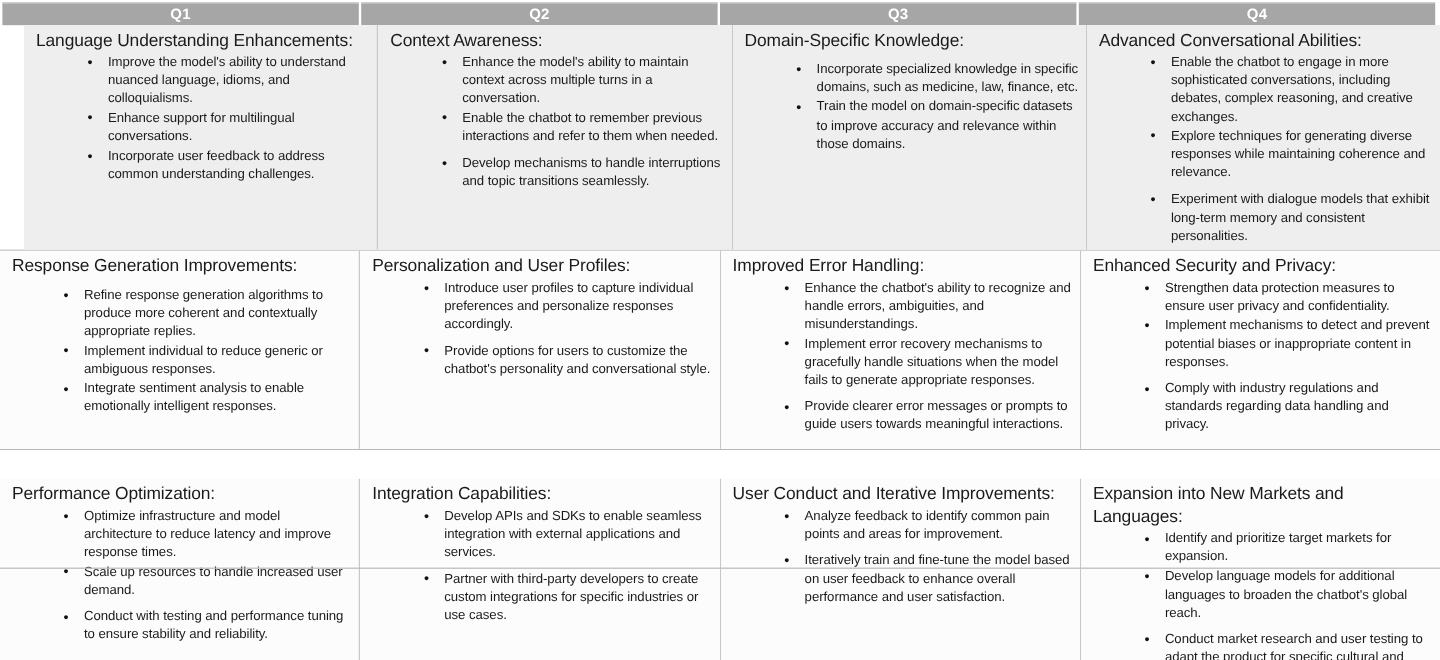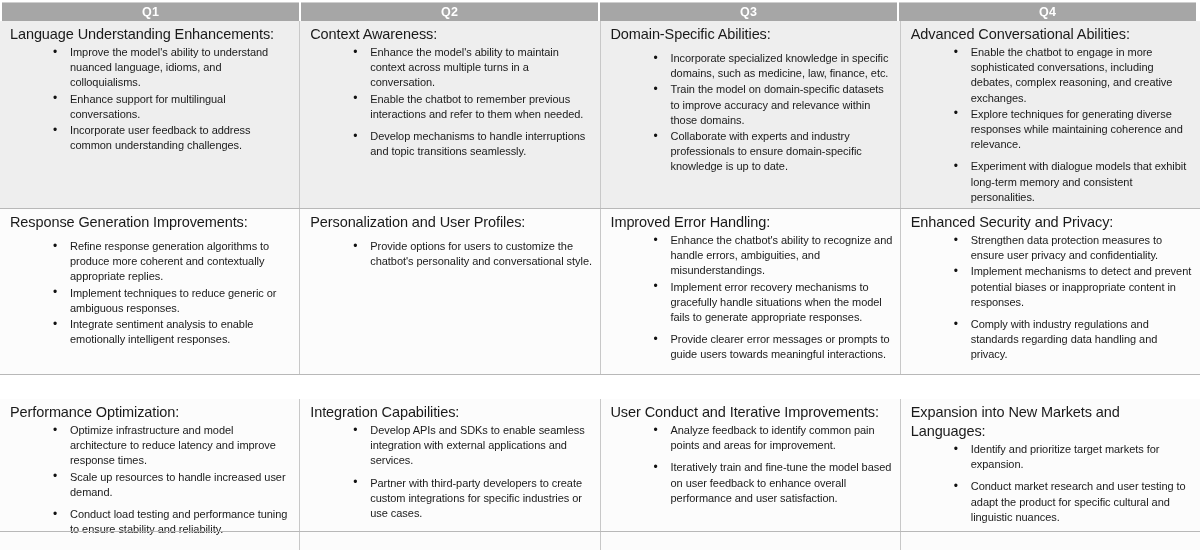--- a/index.html
+++ b/index.html
@@ -4,21 +4,21 @@
 <style>
   * { box-sizing: border-box; }
   html, body {
     margin: 0; padding: 0;
     width: 1200px; height: 550px;
     background: #ffffff;
     font-family: "Liberation Sans", sans-serif;
   }
   #roadmap {
     width: 1200px;
-    height: 532px;
+    height: 474px;
     background: #ffffff;
     position: relative;
     display: flex;
     flex-direction: column;
   }
 
   
   .header-row {
     display: flex;
     height: 21px;
@@ -45,21 +45,21 @@
   .body-rows {
     flex: 1 1 auto;
     display: flex;
     flex-direction: column;
   }
   .data-row {
     display: flex;
     flex: 0 0 auto;
     border-bottom: 1px solid #b8b8b8;
   }
-  .data-row.r1 { height: 188px; }
+  .data-row.r1 { height: 188px; padding-left: 20px; }
   .data-row.r2 { height: 166px; }
   .data-row.r3 { height: 173px; border-bottom: 1px solid #eab308; margin-top: 24px; }
 
   .cell {
     flex: 1 1 0;
     position: relative;
     padding: 4px 6px 2px 8px;
     overflow: hidden;
     border-right: 1px solid #c8c8c8;
     background: #ffffff;
@@ -136,49 +136,49 @@
       </div>
       <div class="cell">
         <div class="cell-title">Context Awareness:</div>
         <ul class="bullets">
           <li>Enhance the model's ability to maintain context across multiple turns in a conversation.</li>
           <li>Enable the chatbot to remember previous interactions and refer to them when needed.</li>
           <li class="gap">Develop mechanisms to handle interruptions and topic transitions seamlessly.</li>
         </ul>
       </div>
       <div class="cell">
-        <div class="cell-title">Domain-Specific Abilities:</div>
+        <div class="cell-title">Domain-Specific Knowledge:</div>
         <ul class="bullets">
           <li class="gap">Incorporate specialized knowledge in specific domains, such as medicine, law, finance, etc.</li>
           <li>Train the model on domain-specific datasets to improve accuracy and relevance within those domains.</li>
-          <li>Collaborate with experts and industry professionals to ensure domain-specific knowledge is up to date.</li>
         </ul>
       </div>
       <div class="cell">
         <div class="cell-title">Advanced Conversational Abilities:</div>
         <ul class="bullets">
           <li>Enable the chatbot to engage in more sophisticated conversations, including debates, complex reasoning, and creative exchanges.</li>
           <li>Explore techniques for generating diverse responses while maintaining coherence and relevance.</li>
           <li class="gap">Experiment with dialogue models that exhibit long-term memory and consistent personalities.</li>
         </ul>
       </div>
     </div>
 
     <div class="data-row r2">
       <div class="cell">
         <div class="cell-title">Response Generation Improvements:</div>
         <ul class="bullets">
           <li class="gap">Refine response generation algorithms to produce more coherent and contextually appropriate replies.</li>
-          <li>Implement techniques to reduce generic or ambiguous responses.</li>
+          <li>Implement individual to reduce generic or ambiguous responses.</li>
           <li>Integrate sentiment analysis to enable emotionally intelligent responses.</li>
         </ul>
       </div>
       <div class="cell">
         <div class="cell-title">Personalization and User Profiles:</div>
         <ul class="bullets">
+          <li>Introduce user profiles to capture individual preferences and personalize responses accordingly.</li>
           <li class="gap">Provide options for users to customize the chatbot's personality and conversational style.</li>
         </ul>
       </div>
       <div class="cell">
         <div class="cell-title">Improved Error Handling:</div>
         <ul class="bullets">
           <li>Enhance the chatbot's ability to recognize and handle errors, ambiguities, and misunderstandings.</li>
           <li>Implement error recovery mechanisms to gracefully handle situations when the model fails to generate appropriate responses.</li>
           <li class="gap">Provide clearer error messages or prompts to guide users towards meaningful interactions.</li>
         </ul>
@@ -192,40 +192,41 @@
         </ul>
       </div>
     </div>
 
     <div class="data-row r3">
       <div class="cell">
         <div class="cell-title">Performance Optimization:</div>
         <ul class="bullets">
           <li>Optimize infrastructure and model architecture to reduce latency and improve response times.</li>
           <li>Scale up resources to handle increased user demand.</li>
-          <li class="gap">Conduct load testing and performance tuning to ensure stability and reliability.</li>
+          <li class="gap">Conduct with testing and performance tuning to ensure stability and reliability.</li>
         </ul>
       </div>
       <div class="cell">
         <div class="cell-title">Integration Capabilities:</div>
         <ul class="bullets">
           <li>Develop APIs and SDKs to enable seamless integration with external applications and services.</li>
           <li class="gap">Partner with third-party developers to create custom integrations for specific industries or use cases.</li>
         </ul>
       </div>
       <div class="cell">
         <div class="cell-title">User Conduct and Iterative Improvements:</div>
         <ul class="bullets">
           <li>Analyze feedback to identify common pain points and areas for improvement.</li>
           <li class="gap">Iteratively train and fine-tune the model based on user feedback to enhance overall performance and user satisfaction.</li>
         </ul>
       </div>
       <div class="cell">
         <div class="cell-title">Expansion into New Markets and Languages:</div>
         <ul class="bullets">
           <li>Identify and prioritize target markets for expansion.</li>
+          <li>Develop language models for additional languages to broaden the chatbot's global reach.</li>
           <li class="gap">Conduct market research and user testing to adapt the product for specific cultural and linguistic nuances.</li>
         </ul>
       </div>
     </div>
 
   </div>
 </div>
 
 </body></html>

